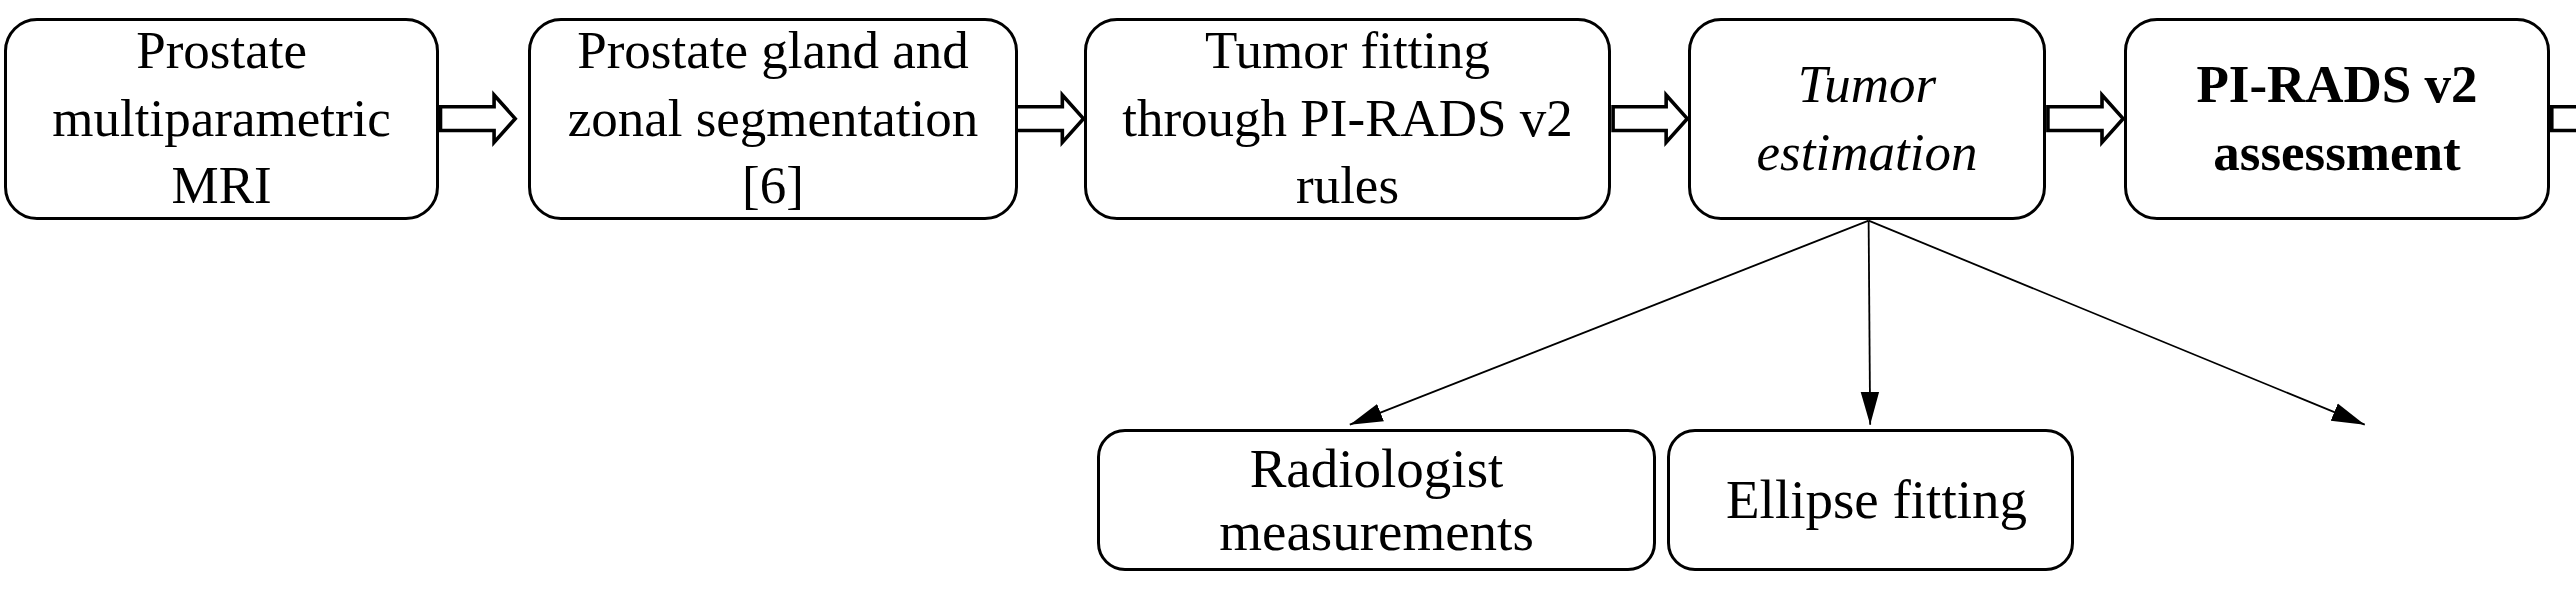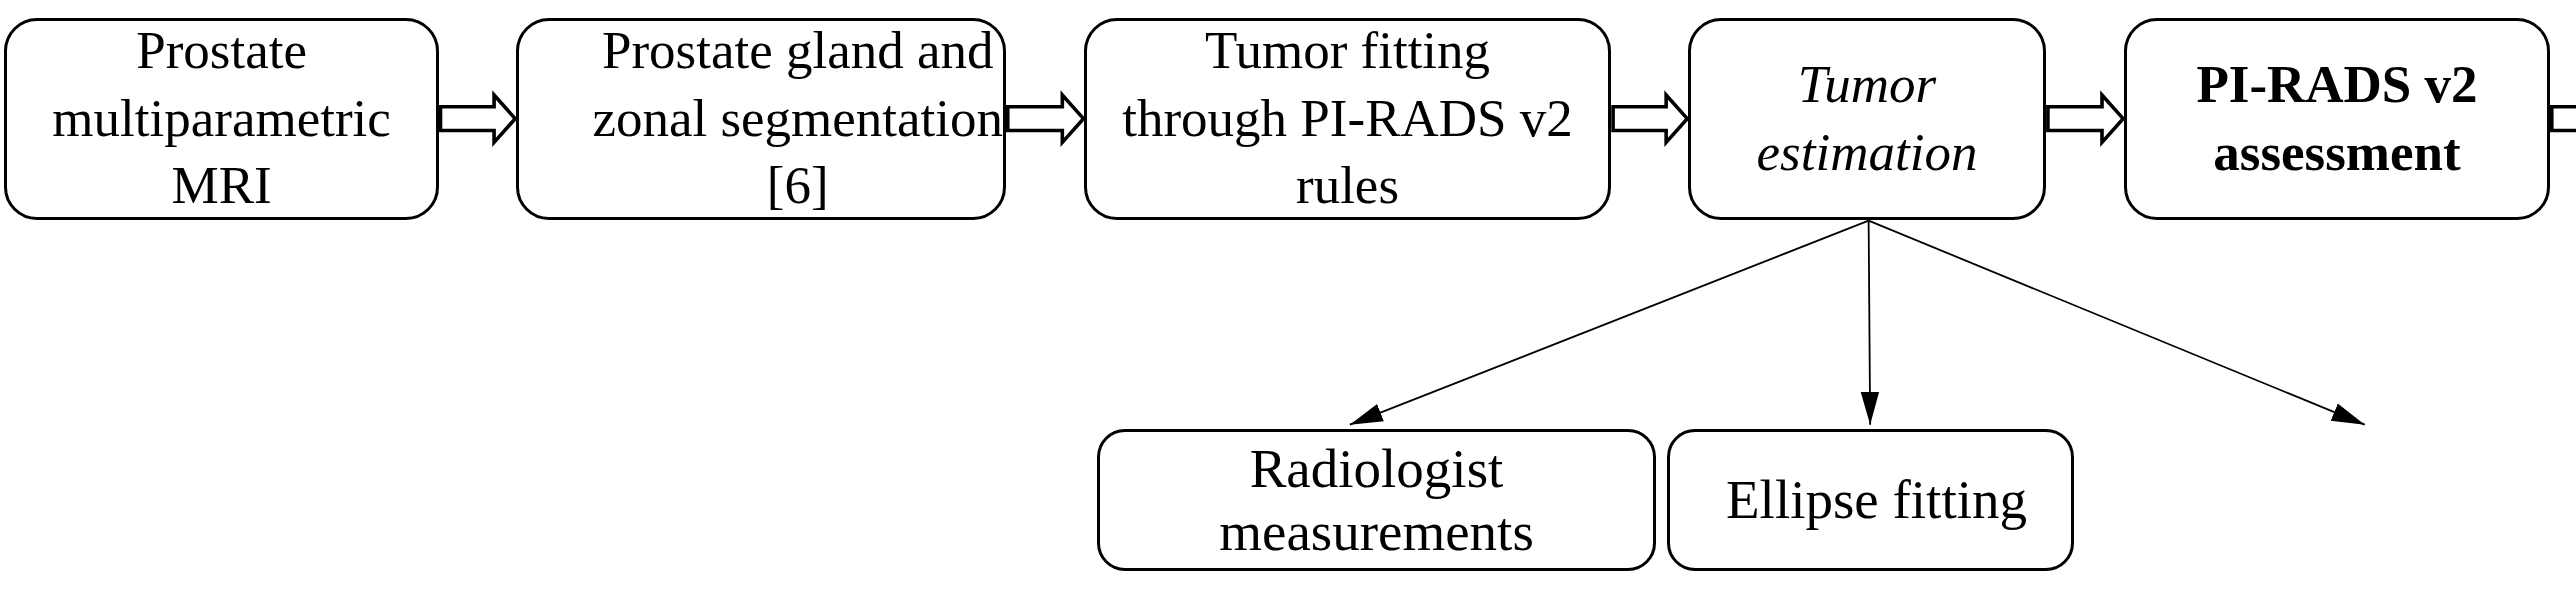--- a/index.html
+++ b/index.html
@@ -88,21 +88,21 @@
     <line class="branch-line" x1="3627" y1="428" x2="3630" y2="824" marker-end="url(#thin-head)"></line>
     <line class="branch-line" x1="3627" y1="428" x2="4590" y2="824" marker-end="url(#thin-head)"></line>
   </svg>
 
   <div class="box top-row" style="left:4.1px; width:435px;font-family:Liberation Serif, serif;">
     <span class="label">Prostate
 multiparametric
 MRI</span>
   </div>
 
-  <div class="box top-row" style="left:516px; width:490px;justify-content:flex-end;">
+  <div class="box top-row" style="left:528px; width:490px;">
     <span class="label">Prostate gland and
 zonal segmentation
 [6]</span>
   </div>
 
   <div class="box top-row" style="left:1084px; width:527px;">
     <span class="label">Tumor fitting
 through PI-RADS v2
 rules</span>
   </div>

